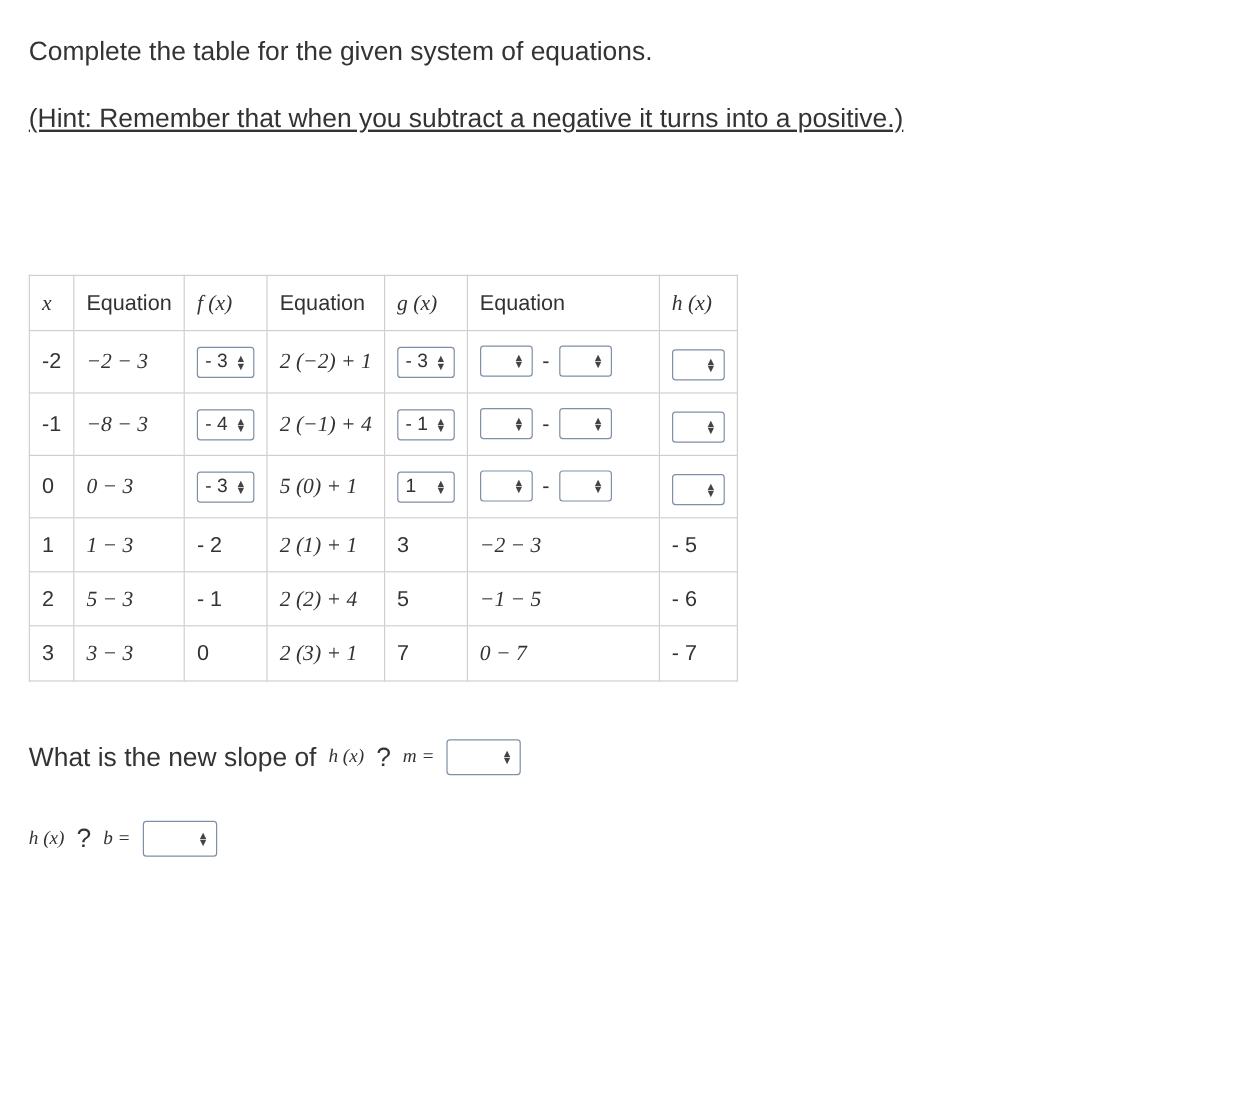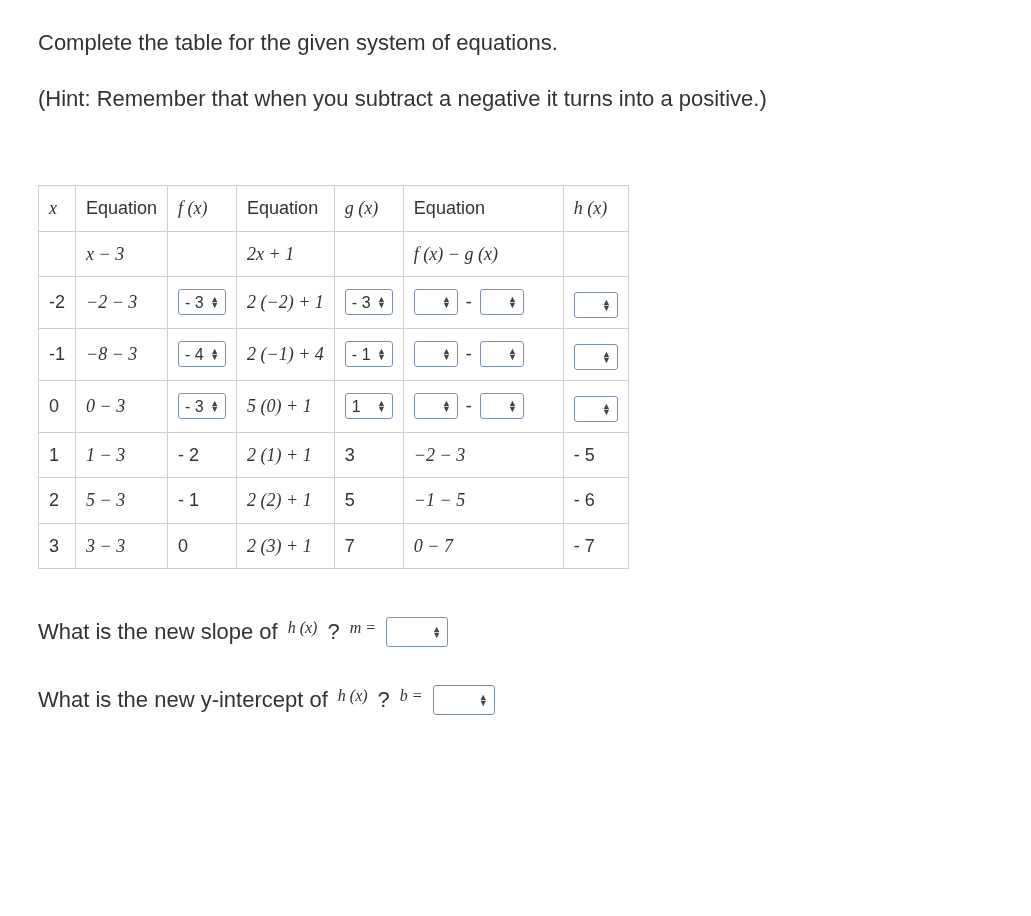--- a/index.html
+++ b/index.html
@@ -5,30 +5,31 @@
   html, body {
     margin: 0;
     padding: 0;
     background: #fff;
     font-family: Arial, Helvetica, sans-serif;
     color: #333;
   }
   .page {
     width: 1031px;
     min-height: 916px;
-    padding: 28px 38px;
+    padding: 28px 24px;
     box-sizing: border-box;
     font-size: 22px;
     line-height: 1.35;
   }
   .instruction {
     margin-bottom: 26px;
   }
   .hint {
-    margin-bottom: 72px;
+    margin-bottom: 116px;
+    text-decoration: underline;
   }
   table.worksheet {
     border-collapse: collapse;
     margin-bottom: 48px;
   }
   table.worksheet th,
   table.worksheet td {
     border: 1px solid #cfcfcf;
     padding: 10px 10px;
     text-align: left;
@@ -78,21 +79,21 @@
     align-items: center;
     gap: 6px;
   }
   .dash {
     font-size: 18px;
     padding: 0 2px;
   }
   .question {
     font-size: 22px;
     display: flex;
-    align-items: flex-start;
+    align-items: center;
     gap: 10px;
     margin-bottom: 38px;
     flex-wrap: wrap;
     margin-top: 27px;
   }
   .question .math-small {
     font-family: "Cambria Math","STIXGeneral","Times New Roman",serif;
     font-style: italic;
     font-size: 16px;
   }
@@ -119,29 +120,20 @@
     <thead>
       <tr>
         <th class="col-x"><span class="math">x</span></th>
         <th class="col-eq">Equation</th>
         <th class="col-val"><span class="math">f (x)</span></th>
         <th class="col-eq">Equation</th>
         <th class="col-val"><span class="math">g (x)</span></th>
         <th class="col-eq" style="min-width:160px;">Equation</th>
         <th class="col-val"><span class="math">h (x)</span></th>
       </tr>
-      <tr>
-        <th class="col-x"></th>
-        <th class="col-eq"><span class="math">x − 3</span></th>
-        <th class="col-val"></th>
-        <th class="col-eq"><span class="math">2x + 1</span></th>
-        <th class="col-val"></th>
-        <th class="col-eq"><span class="math">f (x) − g (x)</span></th>
-        <th class="col-val"></th>
-      </tr>
     </thead>
     <tbody id="table-body">
         <tr>
           <td class="col-x">-2</td>
           <td><span class="math">−2 − 3</span></td>
           <td><span class="select">
               <span>- 3</span>
               <span class="spin">
                 <span>▲</span>
                 <span>▼</span>
@@ -278,21 +270,21 @@
           <td>- 2</td>
           <td><span class="math">2 (1) + 1</span></td>
           <td>3</td>
           <td><span class="math">−2 − 3</span></td>
           <td>- 5</td>
         </tr>
         <tr>
           <td class="col-x">2</td>
           <td><span class="math">5 − 3</span></td>
           <td>- 1</td>
-          <td><span class="math">2 (2) + 1</span></td>
+          <td><span class="math">2 (2) + 4</span></td>
           <td>5</td>
           <td><span class="math">−1 − 5</span></td>
           <td>- 6</td>
         </tr>
         <tr>
           <td class="col-x">3</td>
           <td><span class="math">3 − 3</span></td>
           <td>0</td>
           <td><span class="math">2 (3) + 1</span></td>
           <td>7</td>
@@ -310,21 +302,20 @@
     <span class="answer-select">
       <span></span>
       <span class="spin">
           <span>▲</span>
           <span>▼</span>
         </span>
     </span>
   </div>
 
   <div class="question">
-    <span>What is the new y-intercept of </span>
     <span class="math-small">h (x)</span>
       <span>?</span>
     <span class="math-small">b =</span>
     <span class="answer-select">
       <span></span>
       <span class="spin">
           <span>▲</span>
           <span>▼</span>
         </span>
     </span>

